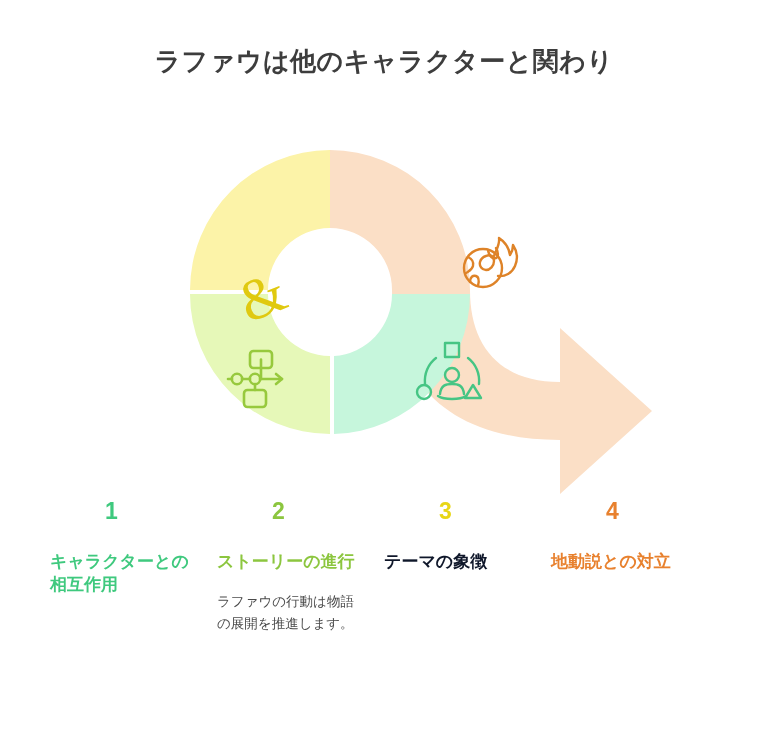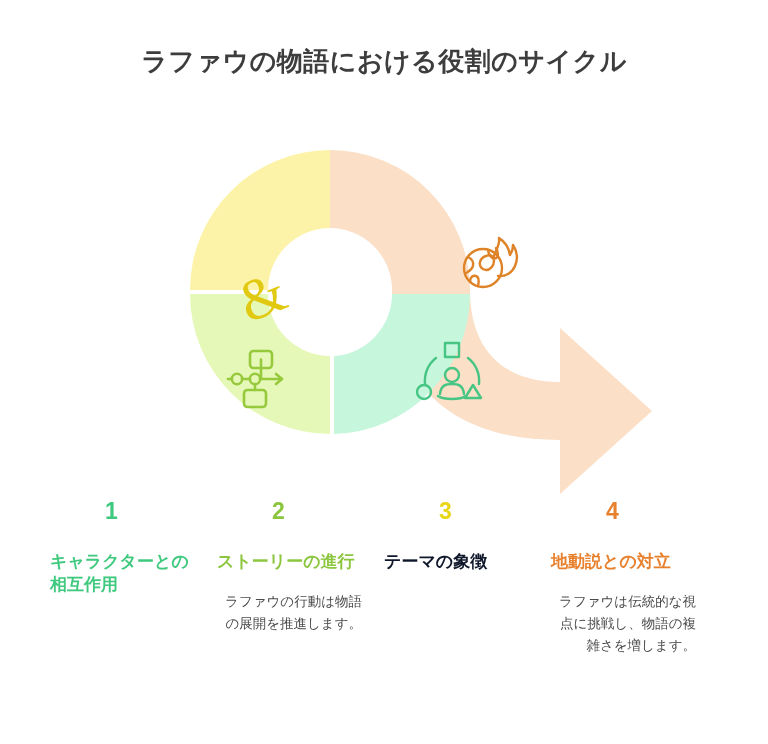--- a/index.html
+++ b/index.html
@@ -68,27 +68,26 @@
   .col-head {
     font-size: 17px;
     font-weight: bold;
     line-height: 1.35;
     margin-bottom: 17px;
   }
   .col-body {
     font-size: 13.5px;
     line-height: 1.62;
     color: #4A4A4A;
-    text-align: right;
   }
 </style>
 </head>
 <body style="background: rgb(255, 255, 255);">
 
-<div class="title" style="color: rgb(61, 61, 61);">ラファウの物語における役割のサイクル</div>
+<div class="title" style="color: rgb(61, 61, 61);">ラファウは他のキャラクターと関わり</div>
 
 <div class="diagram">
   <svg width="768" height="400" viewBox="0 0 768 400" xmlns="http://www.w3.org/2000/svg">
 
     <path d="M 330 54
              A 140 140 0 0 1 470 194
              C 470 250 500 286 560 286
              L 560 232
              L 652 315
              L 560 398
@@ -174,16 +173,15 @@
   </div>
 
   <div class="col">
     <div class="col-num" style="color: rgb(232, 214, 22);">3</div>
     <div class="col-head" style="color: #0f172a;">テーマの象徴</div>
   </div>
 
   <div class="col">
     <div class="col-num" style="color: rgb(232, 129, 46);">4</div>
     <div class="col-head" style="color: rgb(232, 129, 46);">地動説との対立</div>
-    <div class="col-body">ラファウは伝統的な視点に挑戦し、物語の複雑さを増します。</div>
   </div>
 
 </div>
 
 </body></html>

